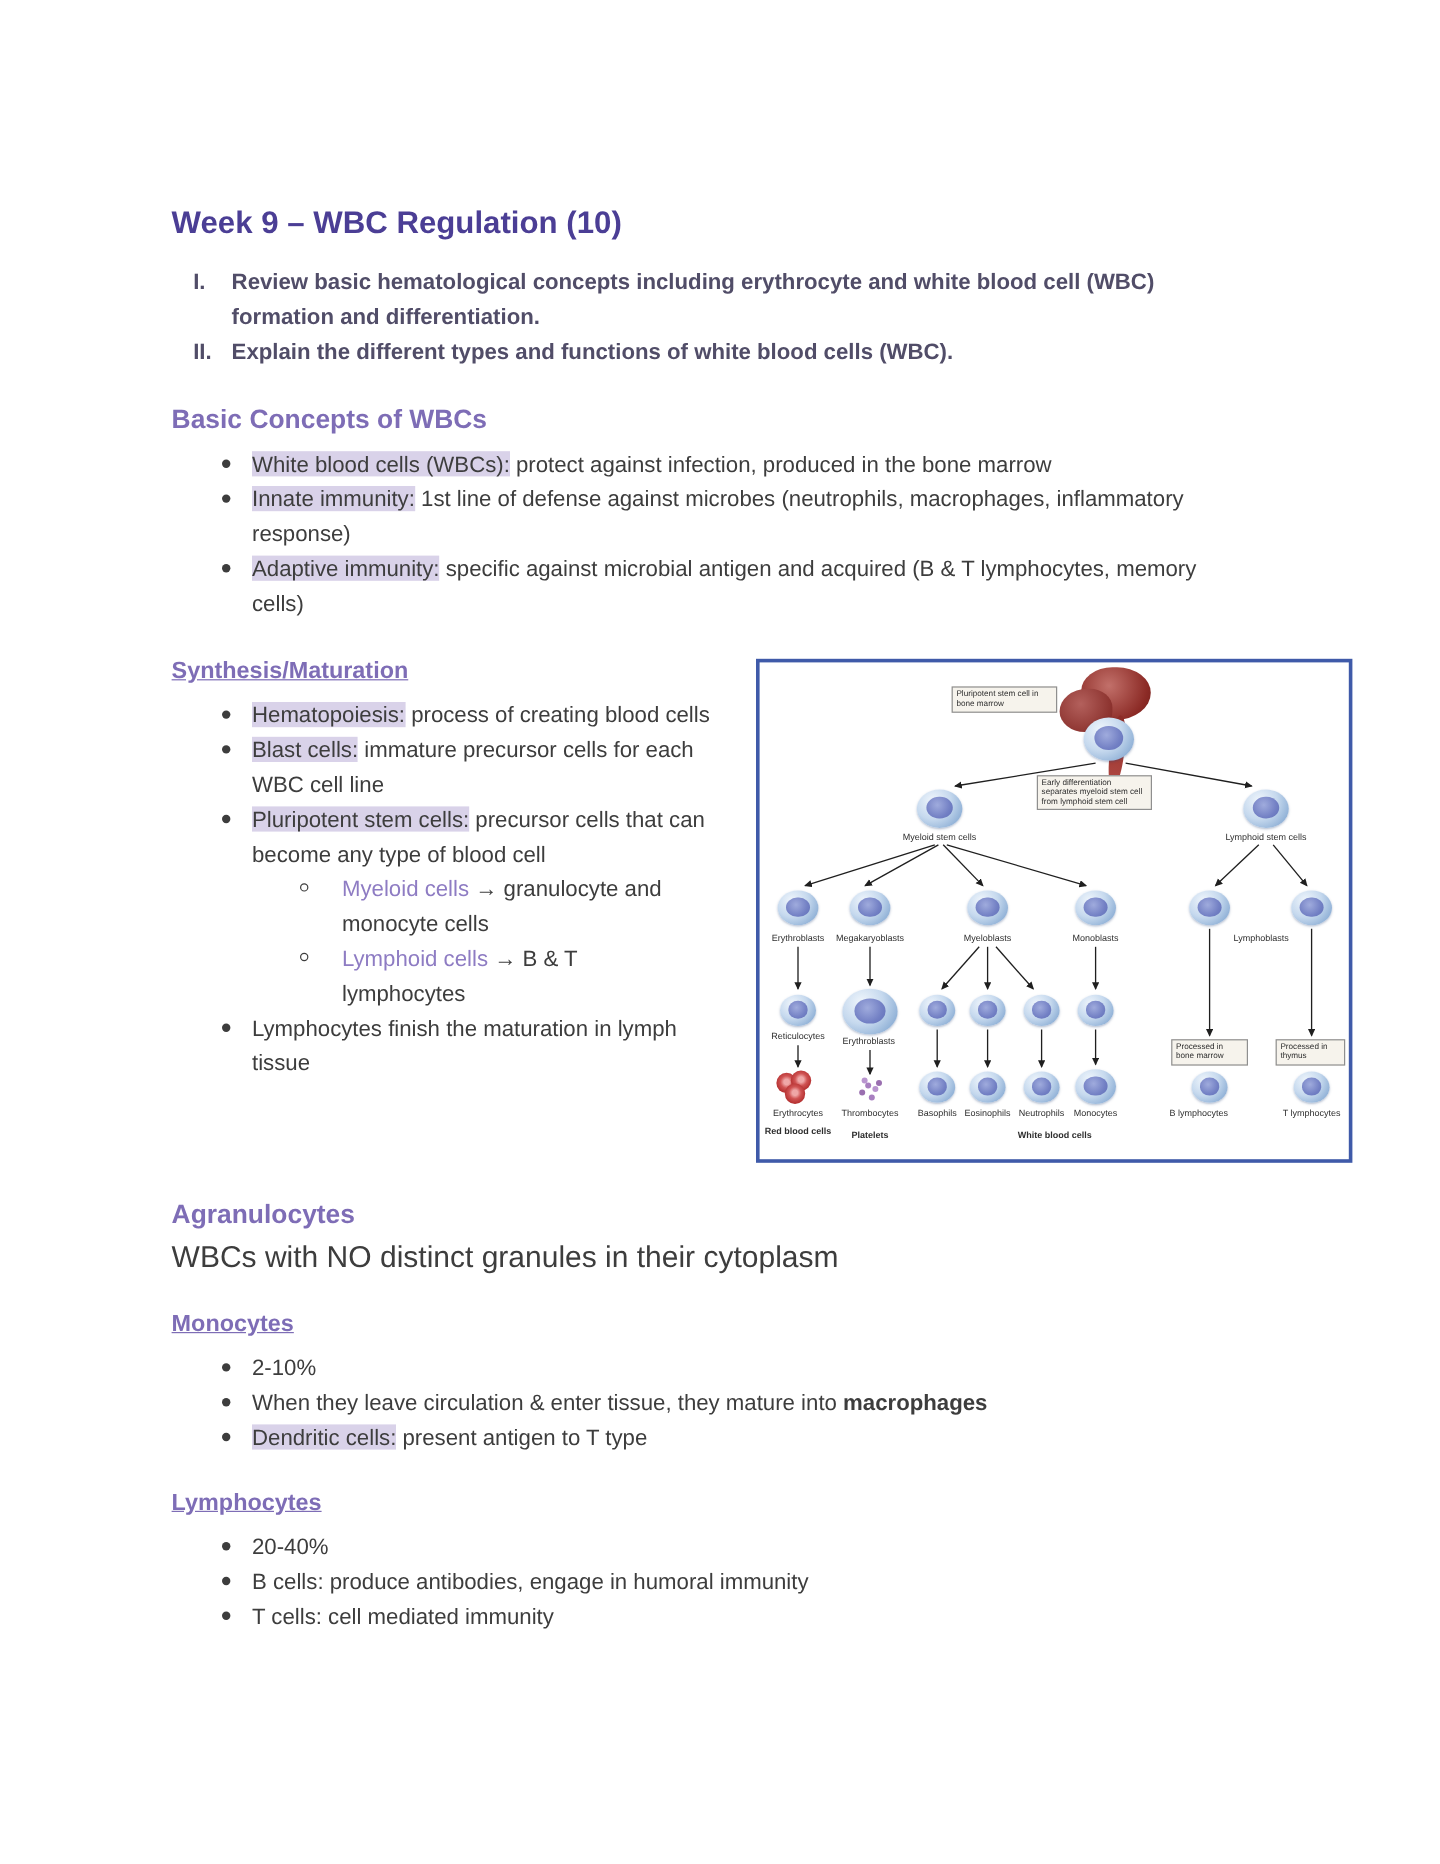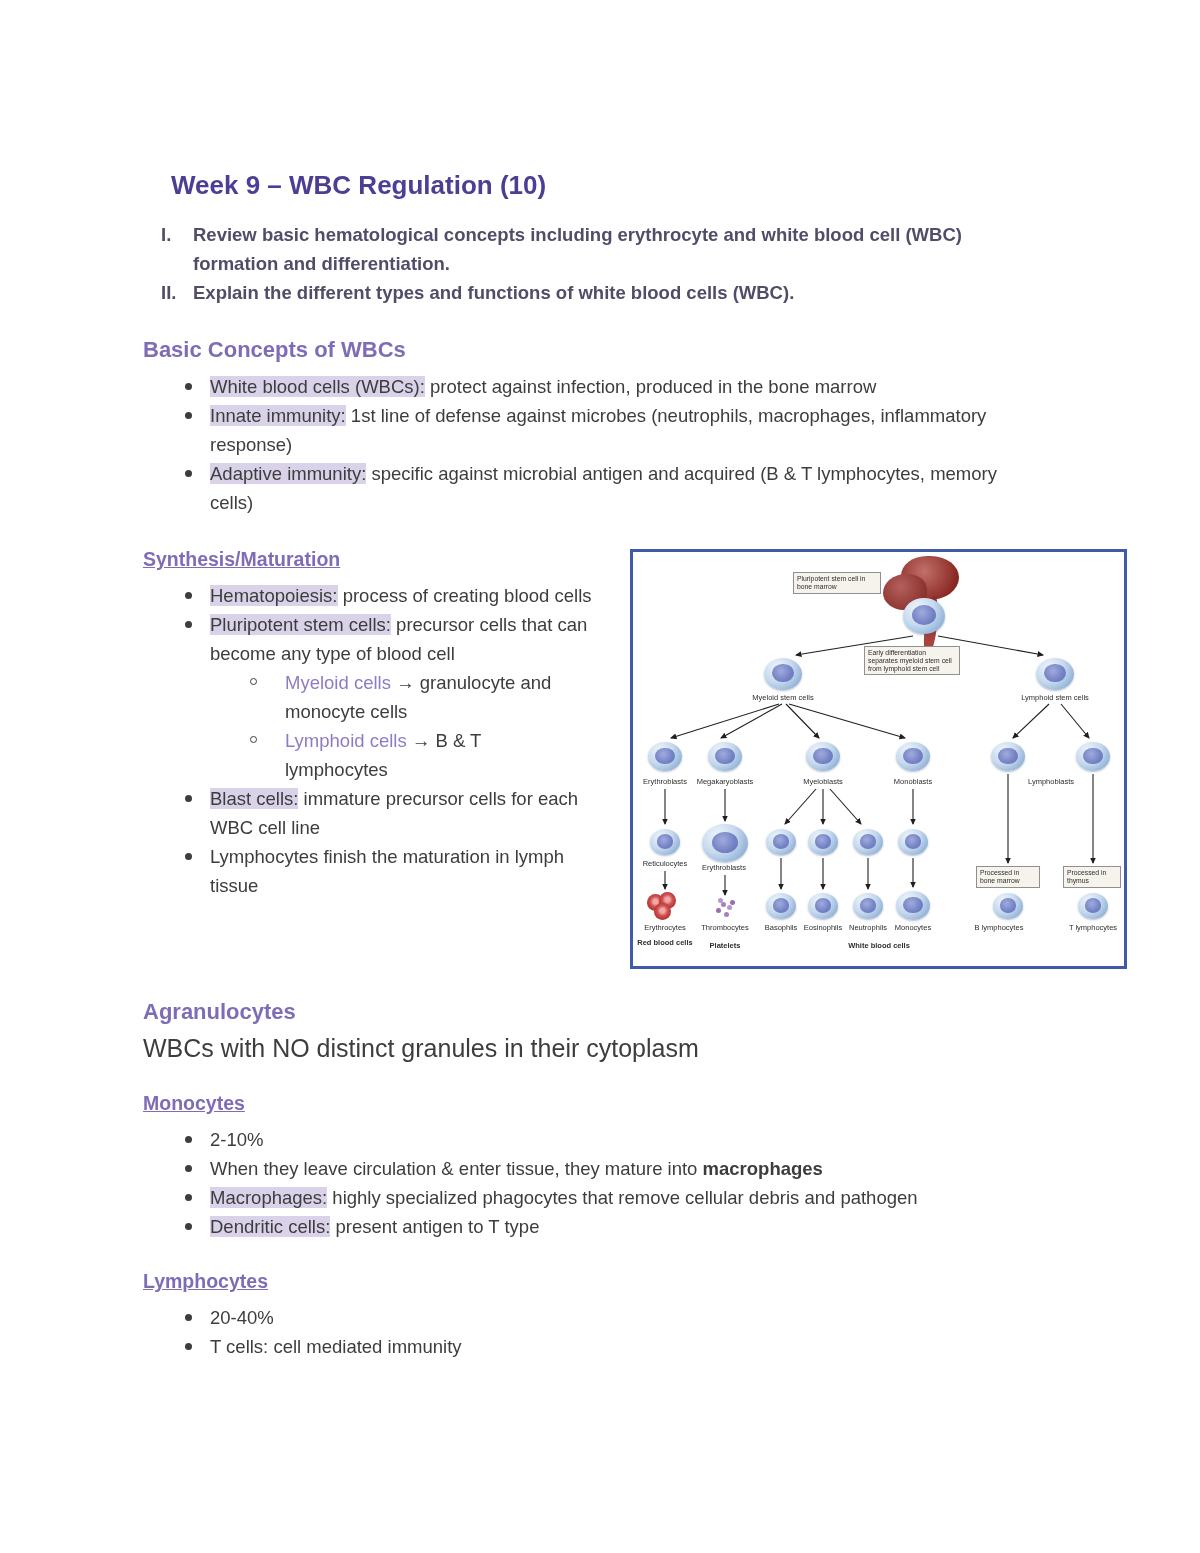--- a/index.html
+++ b/index.html
@@ -4,21 +4,21 @@
 <style>
   * { margin:0; padding:0; box-sizing:border-box; }
   html,body { background:#ffffff; }
   body {
     width:1200px; height:1553px; overflow:hidden;
     font-family:"Liberation Sans", sans-serif;
     color:var(--body,#3d3d3d);
   }
   .page { width:1200px; height:1553px; padding:170px 0 0 143px; }
 
-  h1.doc-title { font-size:26px; line-height:30px; font-weight:bold; color:var(--title,#4b3e95); margin-bottom:20px;margin-left:28px; }
+  h1.doc-title { font-size:26px; line-height:30px; font-weight:bold; color:var(--title,#4b3e95); margin-bottom:20px; }
   h2.sec { font-size:22px; line-height:26px; font-weight:bold; color:var(--heading,#7e6db6); margin:30px 0 9px; }
   h3.sub-sec { font-size:19.5px; line-height:24px; font-weight:bold; color:var(--heading,#7e6db6); margin:28px 0 10px;text-decoration:underline; }
 
   ol.objectives { list-style:none; margin-bottom:28px; }
   ol.objectives li { display:flex; font-weight:bold; color:var(--objective,#514d68); font-size:18.5px; line-height:29px; }
   ol.objectives .num { flex:none; width:50px; padding-left:18px; }
   ol.objectives .obj-text { max-width:848px; }
 
   ul.bullets { list-style:none; }
   ul.bullets > li { position:relative; padding-left:67px; font-size:18.5px; line-height:29px; max-width:898px; }
@@ -110,35 +110,35 @@
   <div class="syn-row">
     <div class="syn-left">
       <h3 class="sub-sec">Synthesis/Maturation</h3>
       <ul class="bullets">
         <li>
           <span class="dot"></span>
           <span class="txt"><span class="hl">Hematopoiesis:</span><span> process of creating blood cells</span></span>
         </li>
         <li>
           <span class="dot"></span>
+          <span class="txt"><span class="hl">Blast cells:</span><span> immature precursor cells for each WBC cell line</span></span>
+        </li>
+        <li>
+          <span class="dot"></span>
           <span class="txt"><span class="hl">Pluripotent stem cells:</span><span> precursor cells that can become any type of blood cell</span></span>
           <ul class="sub">
             <li>
               <span class="circle"></span>
               <span class="txt"><span class="purple">Myeloid cells</span><span> → granulocyte and monocyte cells</span></span>
             </li>
             <li>
               <span class="circle"></span>
               <span class="txt"><span class="purple">Lymphoid cells</span><span> → B &amp; T lymphocytes</span></span>
             </li>
           </ul>
-        </li>
-        <li>
-          <span class="dot"></span>
-          <span class="txt"><span class="hl">Blast cells:</span><span> immature precursor cells for each WBC cell line</span></span>
         </li>
         <li>
           <span class="dot"></span>
           <span class="txt">Lymphocytes finish the maturation in lymph tissue</span>
         </li>
       </ul>
     </div>
 
     <div class="figure">
       <svg class="arrows" width="491" height="414" viewBox="0 0 491 414">
@@ -250,33 +250,33 @@
     <li>
       <span class="dot"></span>
       <span class="txt">2-10%</span>
     </li>
     <li>
       <span class="dot"></span>
       <span class="txt"><span>When they leave circulation &amp; enter tissue, they mature into </span><strong>macrophages</strong></span>
     </li>
     <li>
       <span class="dot"></span>
-      <span class="txt"><span class="hl">Macrophages:</span><span> highly specialized phagocytes that remove cellular debris and pathogen</span></span>
-    </li>
-    <li>
-      <span class="dot"></span>
       <span class="txt"><span class="hl">Dendritic cells:</span><span> present antigen to T type</span></span>
     </li>
   </ul>
 
   <h3 class="sub-sec">Lymphocytes</h3>
   <ul class="bullets">
     <li>
       <span class="dot"></span>
       <span class="txt">20-40%</span>
     </li>
     <li>
       <span class="dot"></span>
+      <span class="txt">B cells: produce antibodies, engage in humoral immunity</span>
+    </li>
+    <li>
+      <span class="dot"></span>
       <span class="txt">T cells: cell mediated immunity</span>
     </li>
   </ul>
 
 </div>
 
 </body></html>

